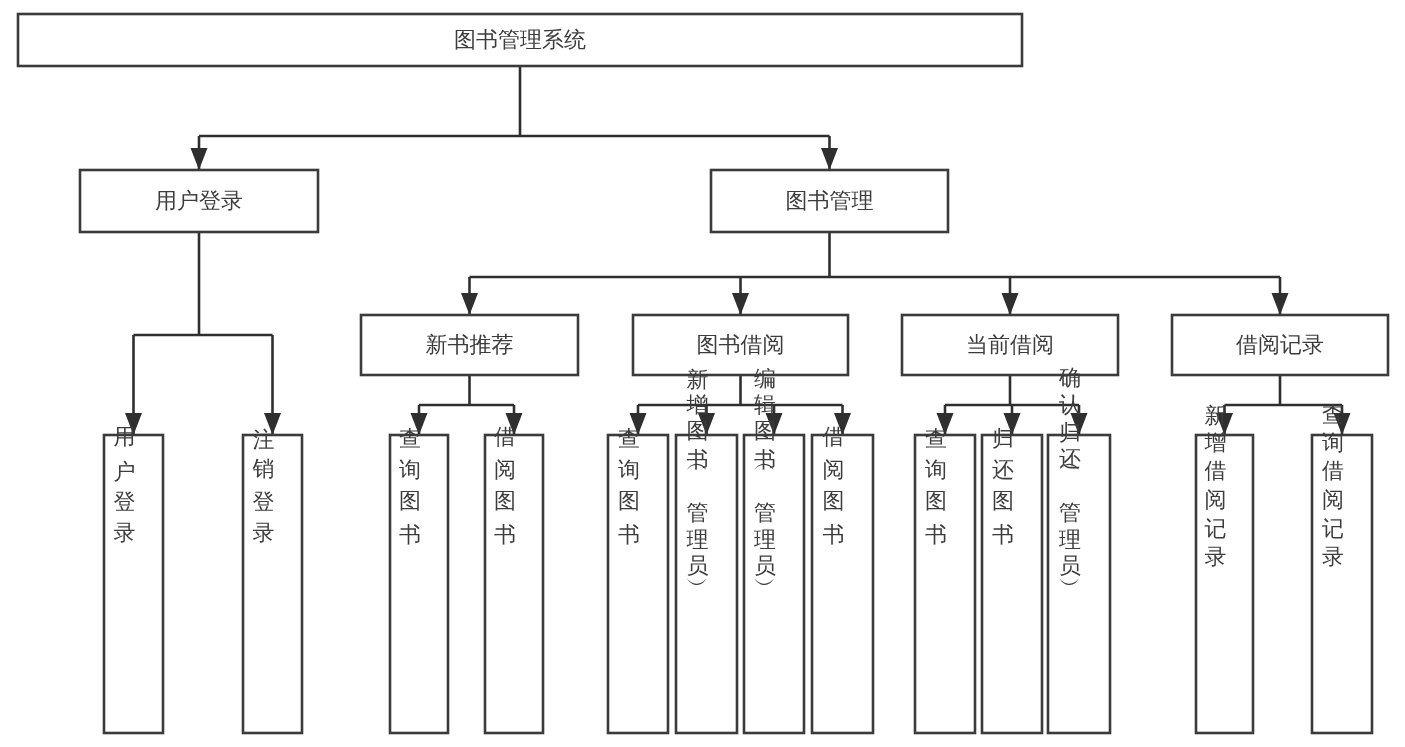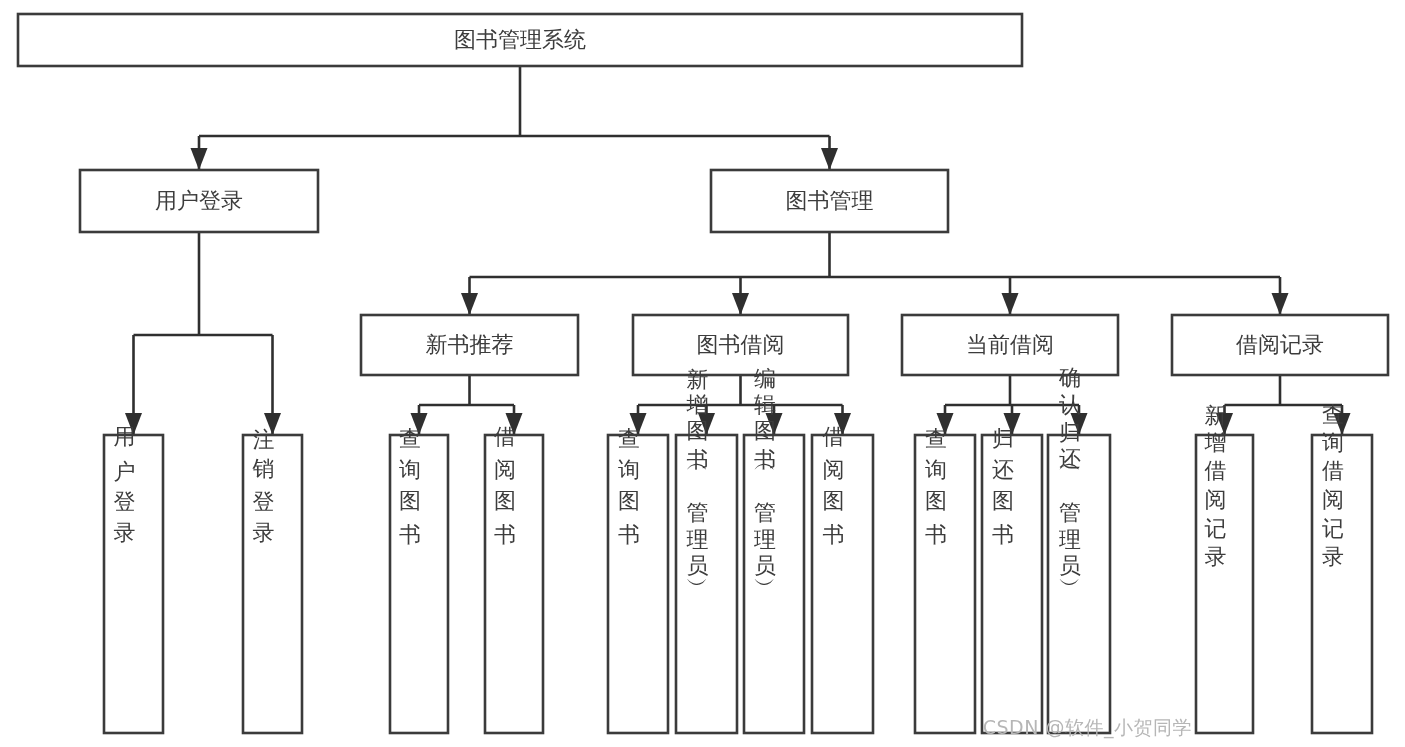--- a/index.html
+++ b/index.html
@@ -209,15 +209,14 @@
           <rect x="1196" y="435" width="57" height="298" class="node-rect"></rect>
           <text class="node-label-vert" x="1224.5" y="457" dominant-baseline="hanging" font-size="24" textLength="144" lengthAdjust="spacing">新增借阅记录</text>
         </g>
         <g>
           <rect x="1312" y="435" width="60" height="298" class="node-rect"></rect>
           <text class="node-label-vert" x="1342" y="457" dominant-baseline="hanging" font-size="24" textLength="144" lengthAdjust="spacing">查询借阅记录</text>
         </g>
       </g>
   </svg>
 
-  <div class="watermark">CSDN @软件_小贺同学</div>
 
 </div>
 
 </body></html>

